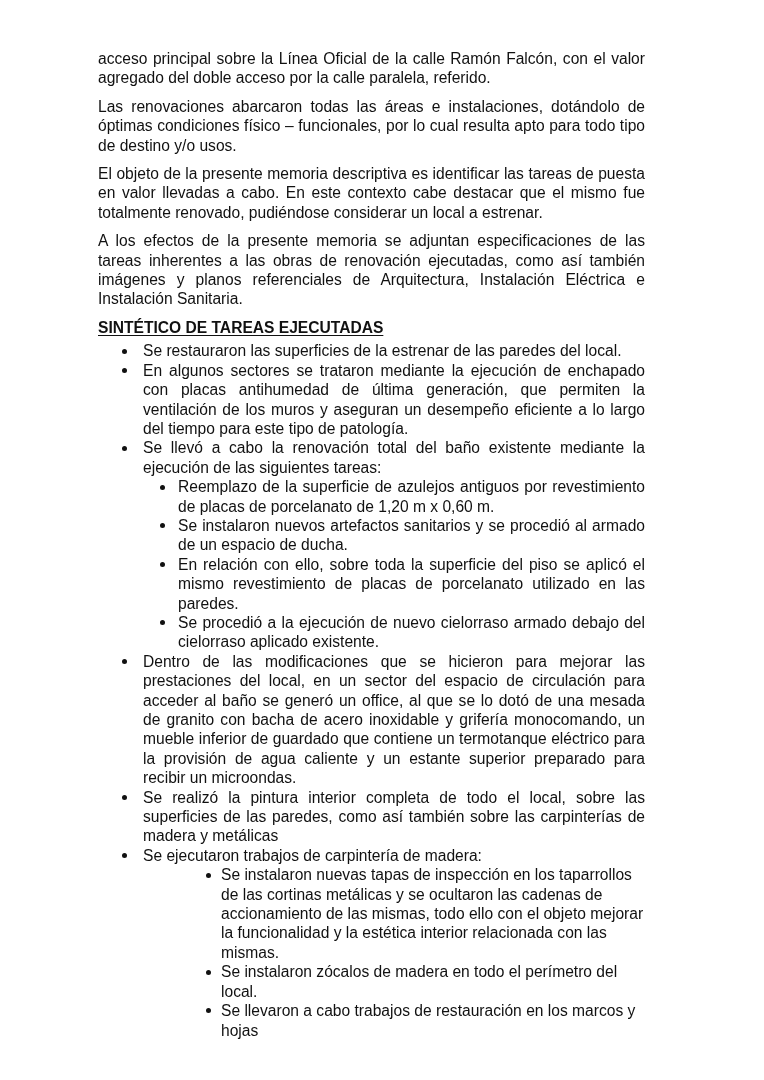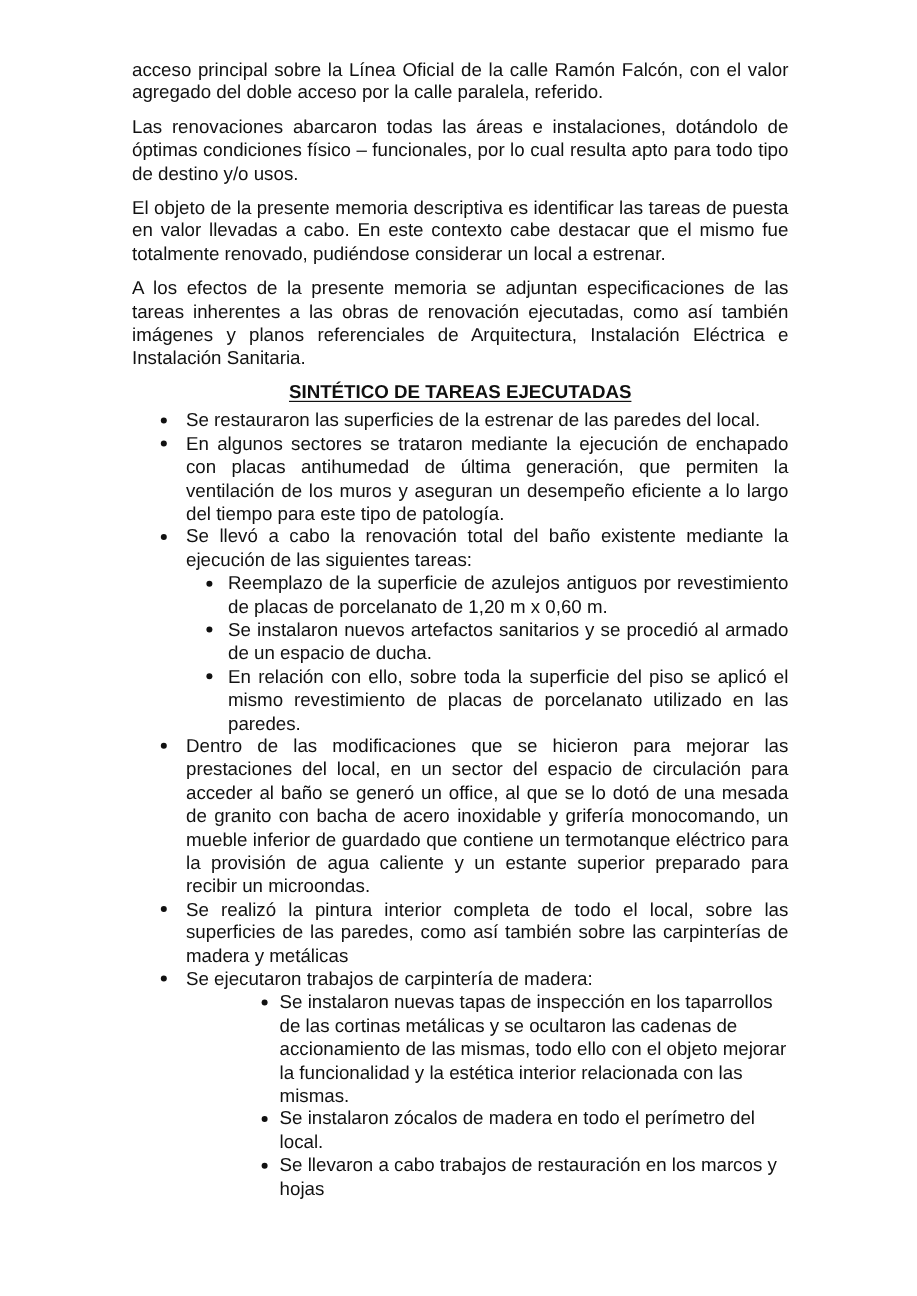--- a/index.html
+++ b/index.html
@@ -10,33 +10,33 @@
     body {
       width: 764px;
       height: 1080px;
       overflow: hidden;
       position: relative;
       font-family: "Liberation Sans", sans-serif;
       color: #111111;
     }
     .page {
       position: absolute;
-      left: 110px;
+      left: 98px;
       top: 49px;
       width: 547px;
       font-size: 15.6px;
       line-height: 19.4px;
     }
     .para {
       margin: 0 0 9px 0;
       text-align: justify;
     }
     .heading {
       margin: 2px 0 4px 0;
-      text-align: center;
+      text-align: left;
       font-weight: bold;
       text-decoration: underline;
       text-underline-offset: 2px;
     }
     ul.lvl1 {
       list-style: none;
       margin: 0;
       padding: 0 0 0 45px;
     }
     ul.lvl2 {
@@ -109,20 +109,24 @@
           <span>Reemplazo de la superficie de azulejos antiguos por revestimiento de placas de porcelanato de 1,20 m x 0,60 m.</span>
         </li>
         <li>
           <span class="bullet"></span>
           <span>Se instalaron nuevos artefactos sanitarios y se procedió al armado de un espacio de ducha.</span>
         </li>
         <li>
           <span class="bullet"></span>
           <span>En relación con ello, sobre toda la superficie del piso se aplicó el mismo revestimiento de placas de porcelanato utilizado en las paredes.</span>
         </li>
+        <li>
+          <span class="bullet"></span>
+          <span>Se procedió a la ejecución de nuevo cielorraso armado debajo del cielorraso aplicado existente.</span>
+        </li>
       </ul>
     </li>
     <li>
       <span class="bullet"></span>
       <span>Dentro de las modificaciones que se hicieron para mejorar las prestaciones del local, en un sector del espacio de circulación para acceder al baño se generó un office, al que se lo dotó de una mesada de granito con bacha de acero inoxidable y grifería monocomando, un mueble inferior de guardado que contiene un termotanque eléctrico para la provisión de agua caliente y un estante superior preparado para recibir un microondas.</span>
     </li>
     <li>
       <span class="bullet"></span>
       <span>Se realizó la pintura interior completa de todo el local, sobre las superficies de las paredes, como así también sobre las carpinterías de madera y metálicas</span>
     </li>

